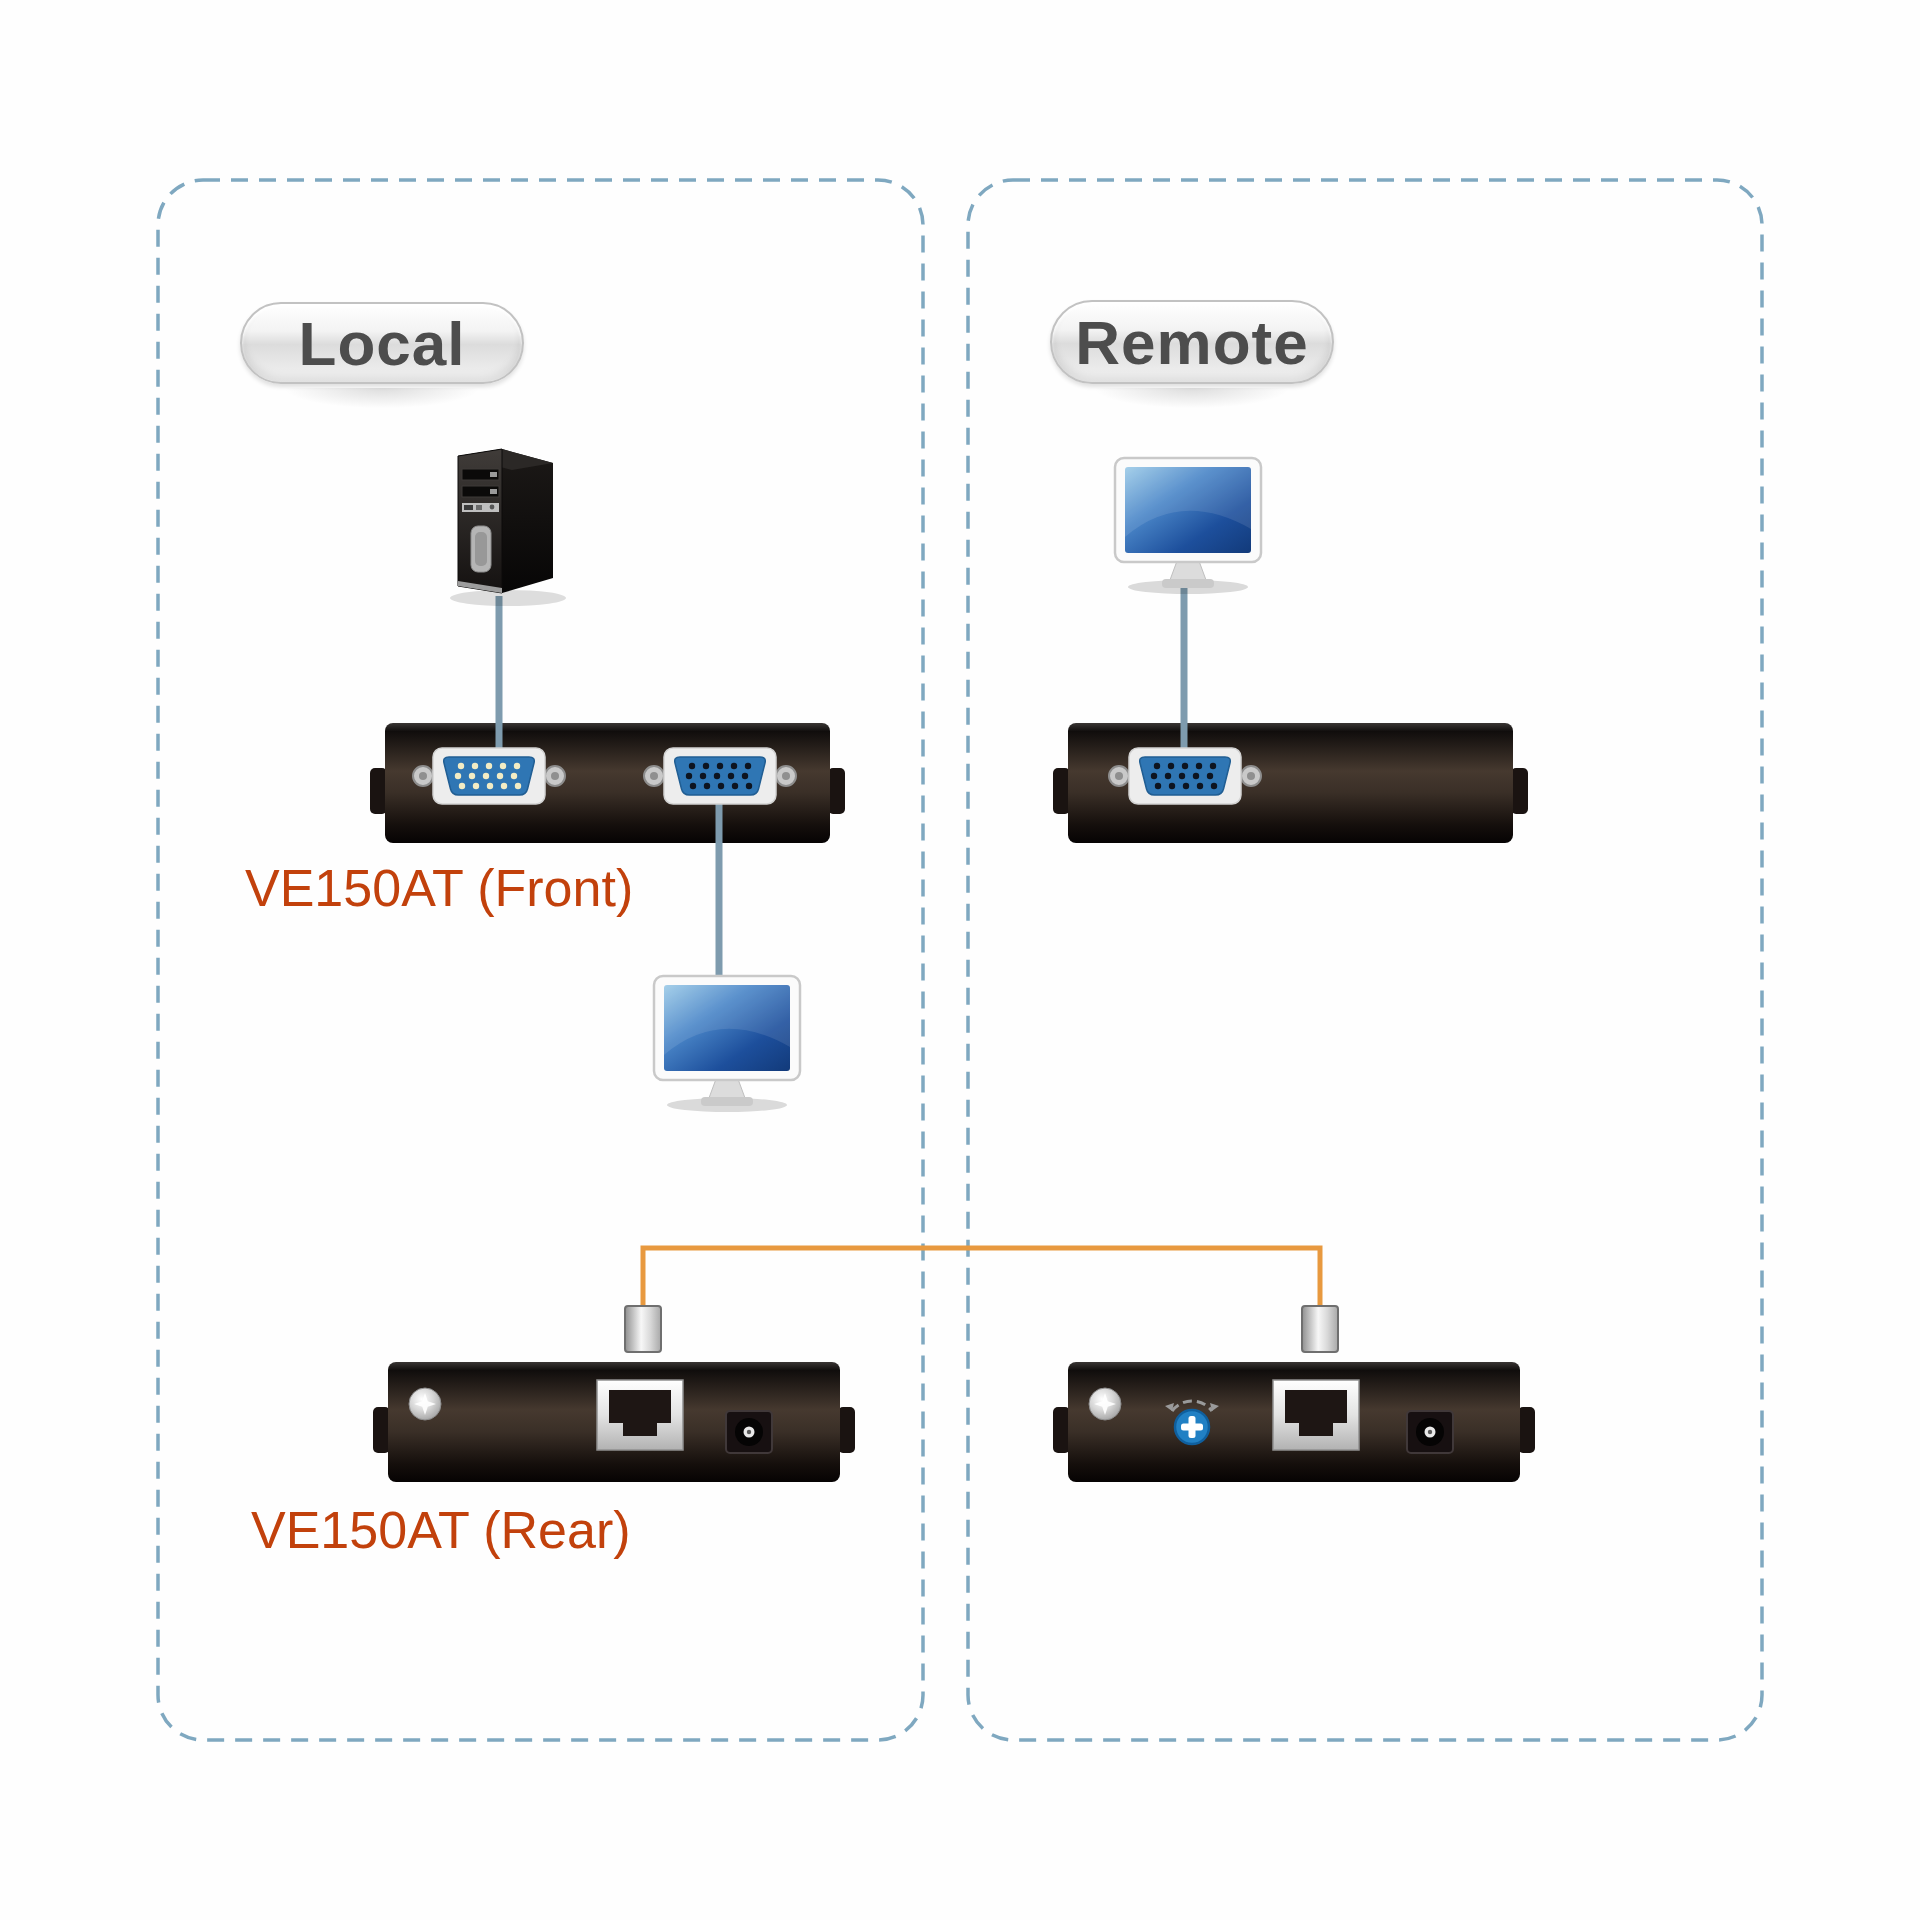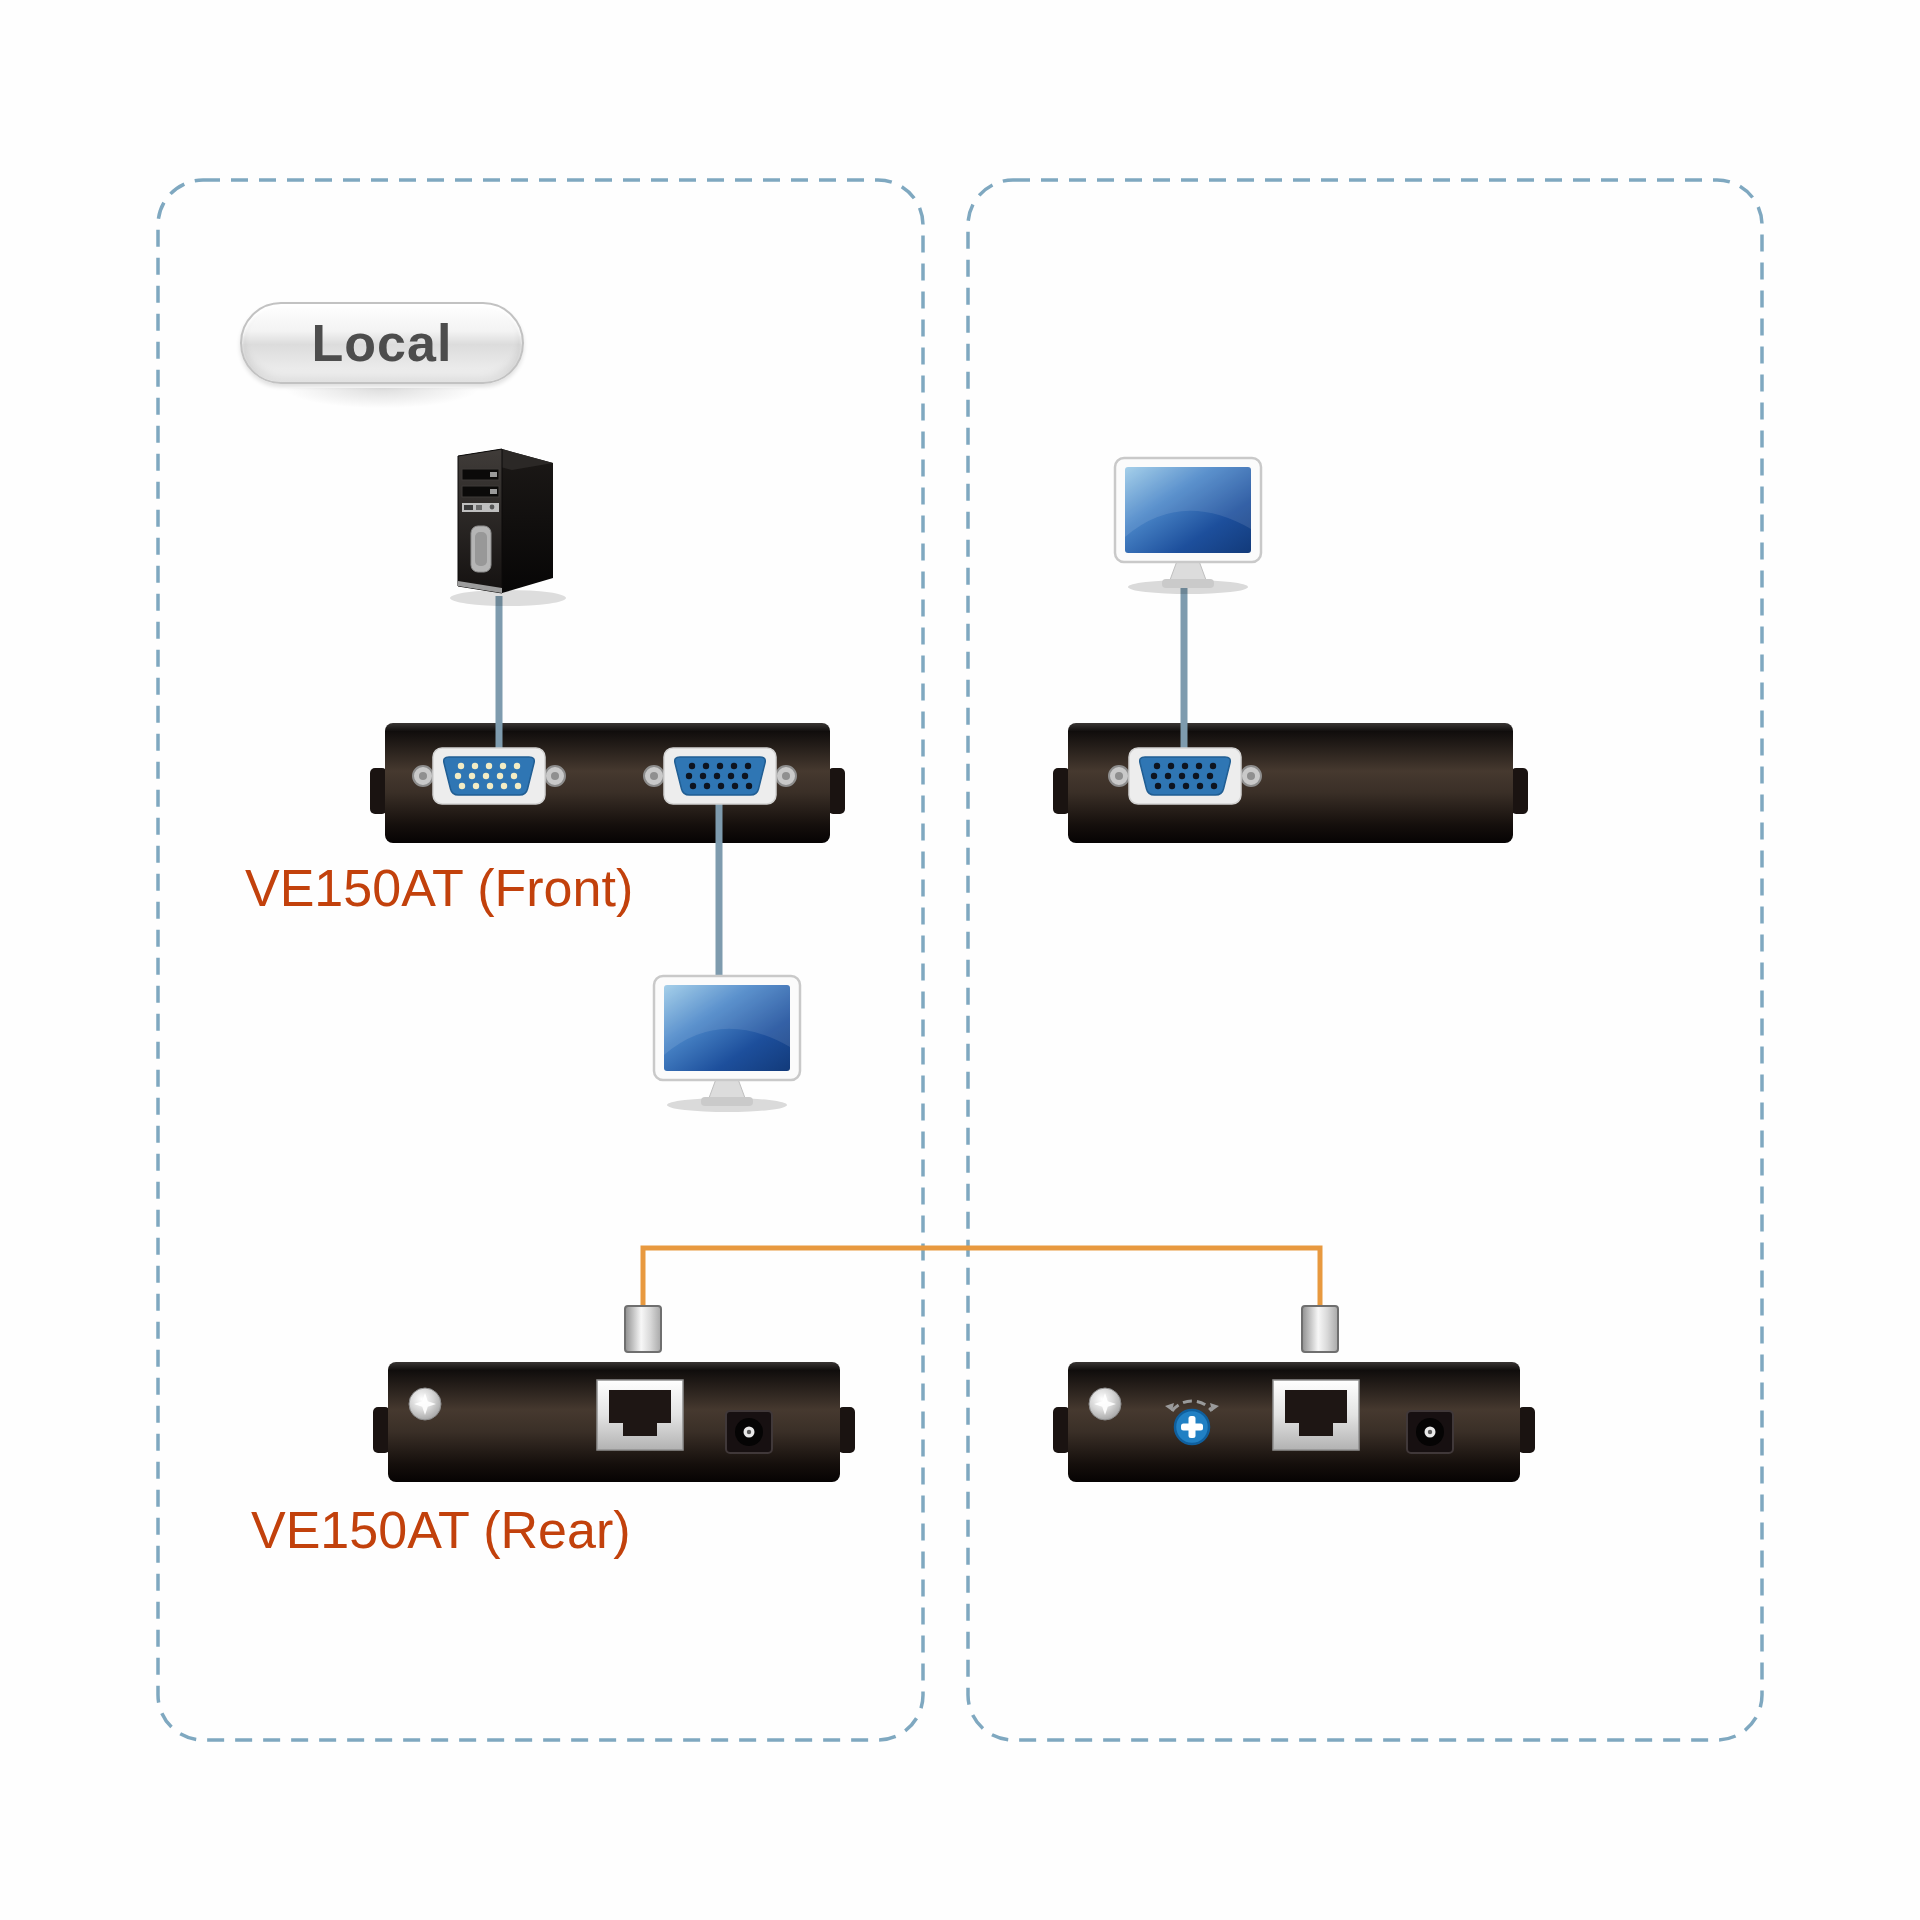--- a/index.html
+++ b/index.html
@@ -4,21 +4,21 @@
 <style>
   html,body{margin:0;padding:0;background:#ffffff;}
   #canvas{position:relative;width:1920px;height:1920px;background:#fefefe;overflow:hidden;
           font-family:"Liberation Sans",sans-serif;}
   #bg{position:absolute;left:0;top:0;}
   .pill{position:absolute;border-radius:46px;
         background:linear-gradient(180deg,#ffffff 0%,#f3f3f3 35%,#dcdcdc 52%,#ececec 85%,#f7f7f7 100%);
         border:2px solid #c2c2c2;
         box-shadow:inset 0 3px 3px rgba(255,255,255,.95), inset 0 -5px 8px rgba(0,0,0,.10), 0 3px 4px rgba(0,0,0,.12);
         display:flex;align-items:center;justify-content:center;
-        font-weight:bold;font-size:52px;color:#4d4d4d;letter-spacing:1px;}
+        font-weight:bold;font-size:62px;color:#4d4d4d;letter-spacing:1px;}
   .pill::after{content:"";position:absolute;left:12%;right:12%;top:calc(100% + 6px);height:22px;
         background:radial-gradient(ellipse at 50% 0%, rgba(90,90,90,0.20), rgba(0,0,0,0) 65%);}
   .devlabel{position:absolute;font-size:52px;color:#c2410c;white-space:nowrap;}
 </style>
 </head>
 <body>
 
 <div id="canvas">
 
 <svg id="bg" width="1920" height="1920" viewBox="0 0 1920 1920">
@@ -193,17 +193,20 @@
     <polygon points="458,581 502,588 502,593 458,586" fill="#9d9d9d"></polygon>
   </g>
 
   <use href="#monitor" x="654" y="976"></use>
   <use href="#monitor" x="1115" y="458"></use>
 </svg>
 
 <div class="pill" style="left:240px;top:302px;width:280px;height:78px;">
   <span>Local</span>
 </div>
+<div class="pill" style="left:1050px;top:300px;width:280px;height:80px;">
+  <span>Remote</span>
+</div>
 
 <div class="devlabel" style="left:245px;top:858px;">VE150AT (Front)</div>
 <div class="devlabel" style="left:251px;top:1500px;">VE150AT (Rear)</div>
 
 </div>
 
 </body></html>

